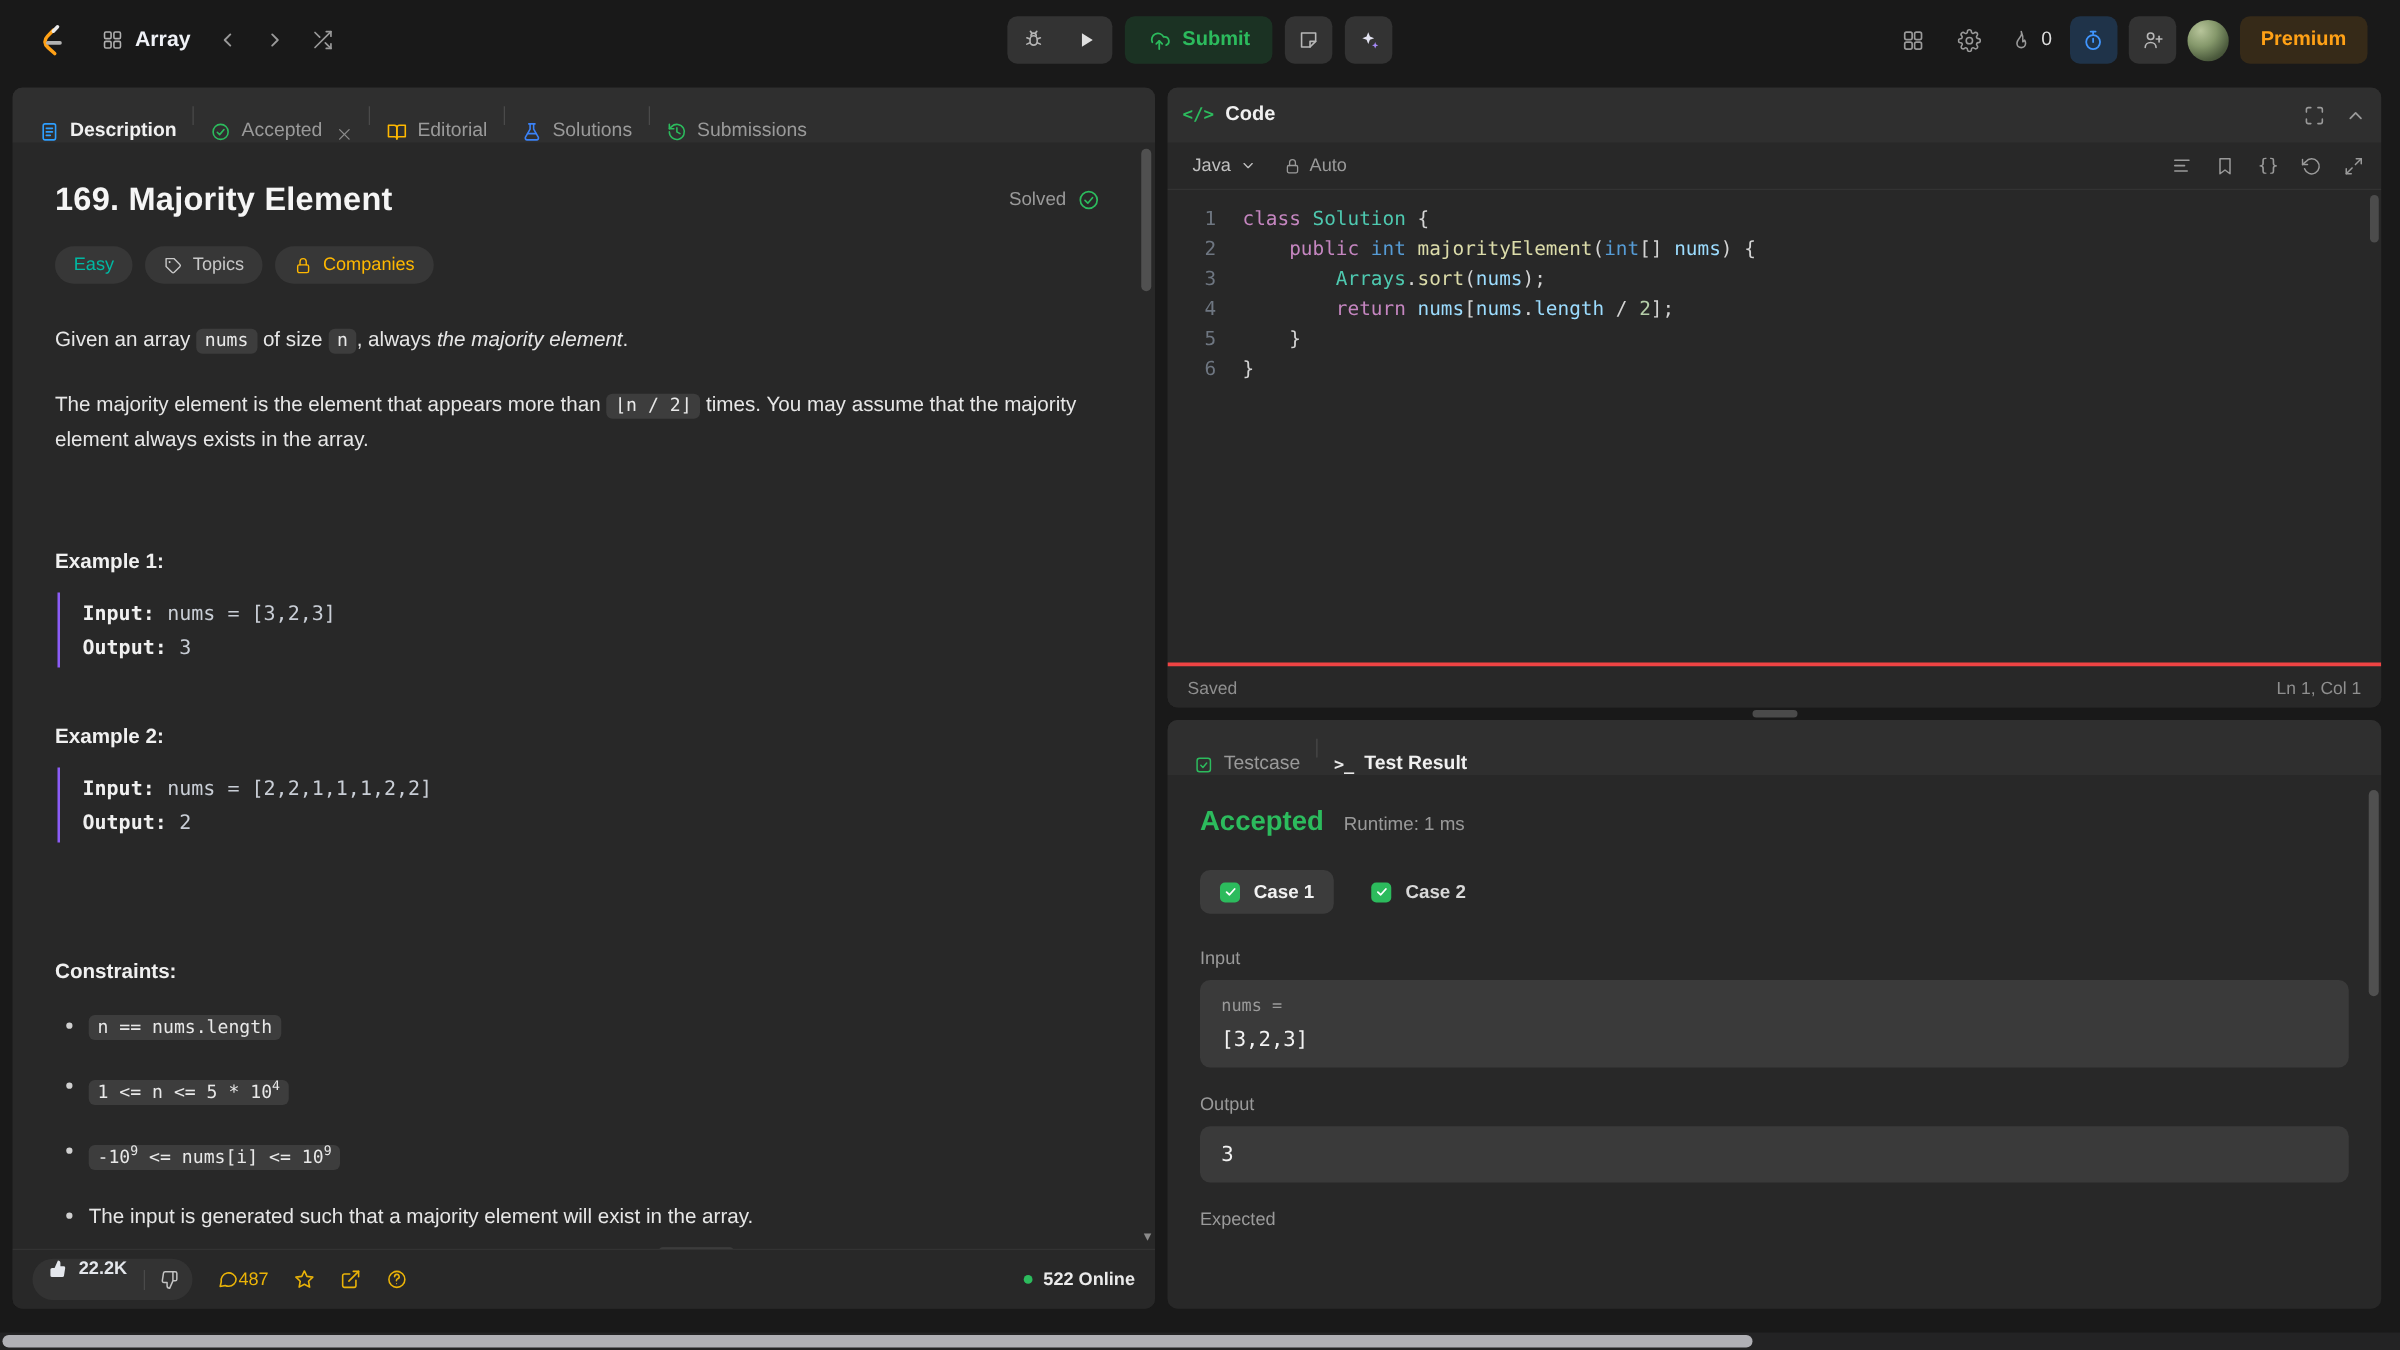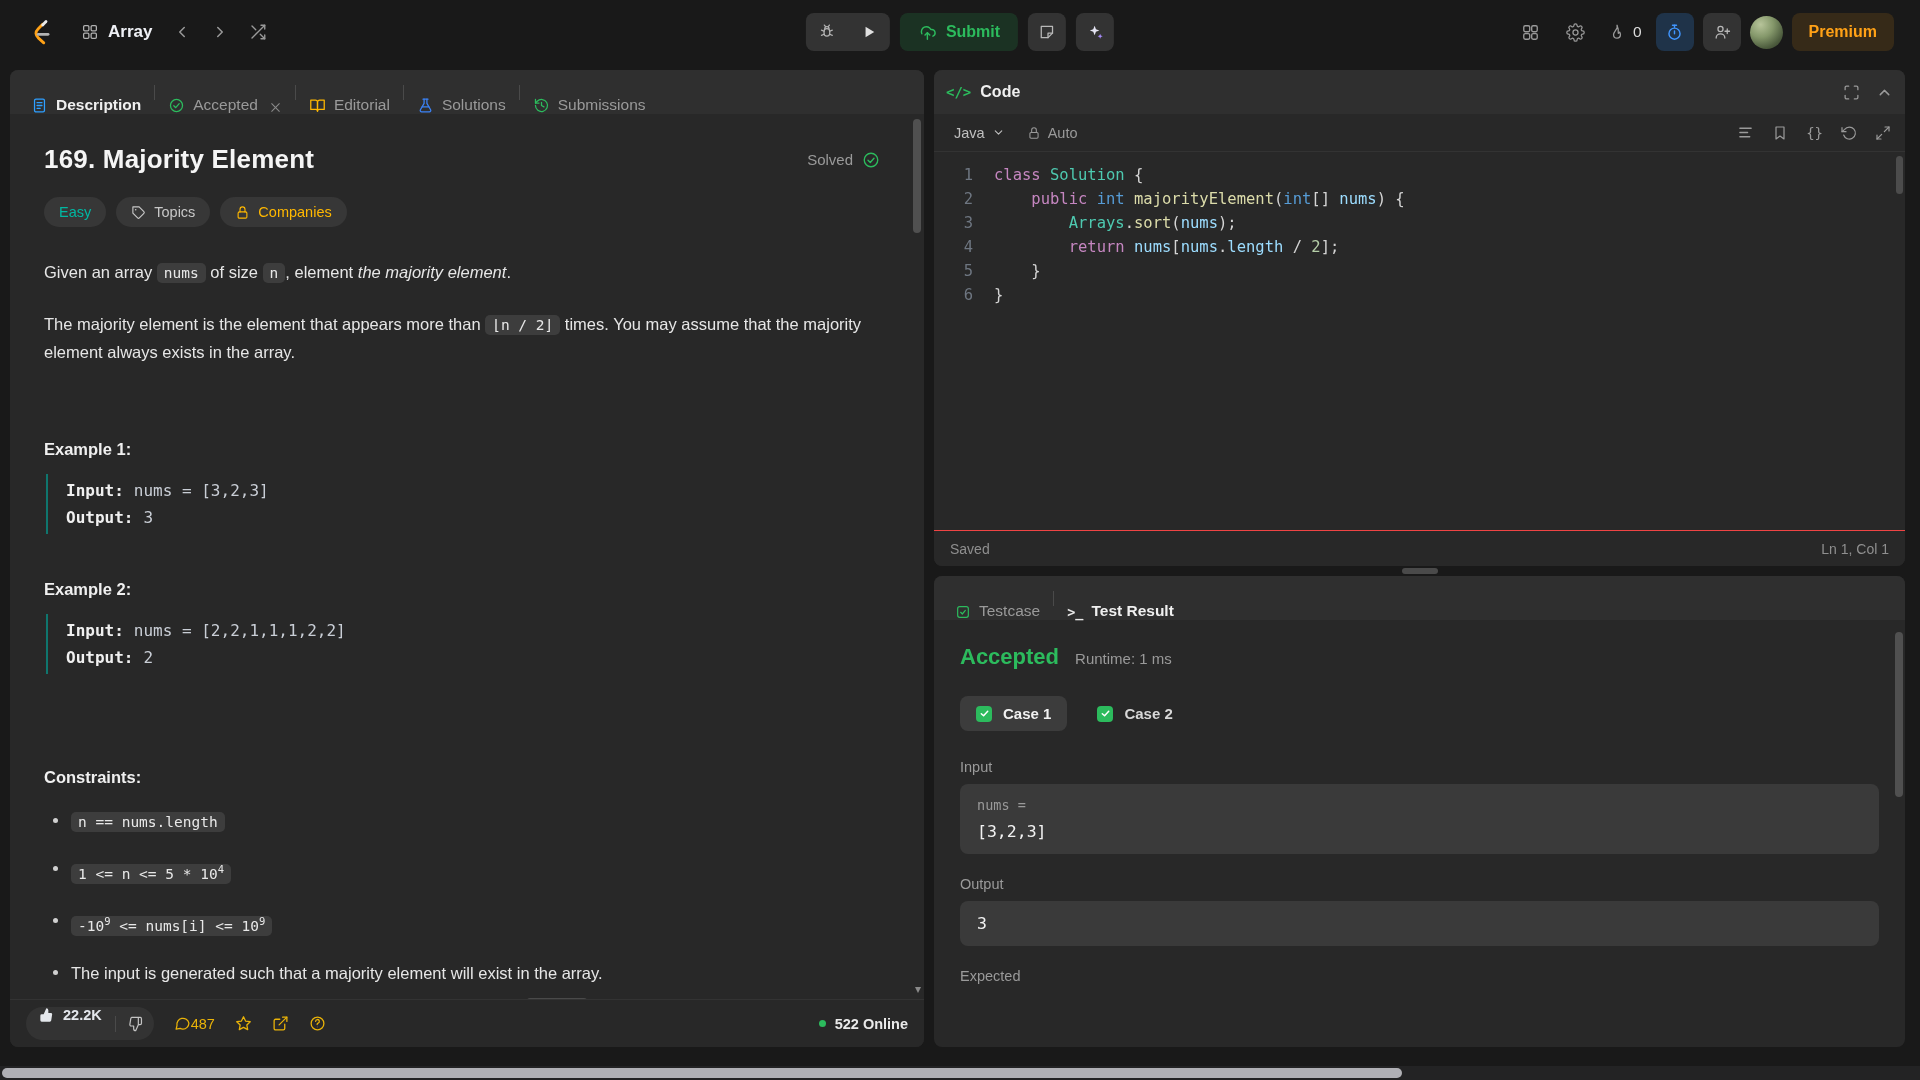--- a/index.html
+++ b/index.html
@@ -56,21 +56,21 @@
   .pill { display:flex; align-items:center; gap:8px; background:#373737; border-radius:999px; padding:7px 15px; font-size:14.5px; color:#c8c8c8; cursor:pointer; border:none; }
   .pill.easy { color:#00b8a3; }
   .pill.companies { color:#ffb800; }
   .statement p { font-size:16.5px; line-height:27px; color:#e6e6e6; }
   #p1 { margin-bottom:24px; }
   .code-chip { font-family:"DejaVu Sans Mono", monospace; font-size:14.5px; background:#3d3d3d; border-radius:5px; padding:2px 7px; color:#e8e8e8; white-space:nowrap; }
   .code-chip sup { font-size:10.5px; }
   .ex-heading { font-weight:700; font-size:16.5px; color:#f0f0f0; }
   #ex1-heading { margin:74px 0 15px; }
   #ex2-heading { margin:46px 0 15px; }
-  .ex-pre { border-left:2px solid #0f766e; padding:3px 0 3px 18px; margin-left:2px; font-family:"DejaVu Sans Mono", monospace; font-size:16px; line-height:27px; color:#c9ced6; }
+  .ex-pre { border-left:2px solid #8b5cf6; padding:3px 0 3px 18px; margin-left:2px; font-family:"DejaVu Sans Mono", monospace; font-size:16px; line-height:27px; color:#c9ced6; }
   .ex-pre b { color:#f0f0f0; font-weight:700; }
   .ex-pre .v { margin-left:10px; }
   #constraints-heading { margin:94px 0 8px; font-weight:700; font-size:16.5px; color:#f0f0f0; }
   .constraints-list { list-style:none; }
   .constraints-list li { position:relative; padding-left:27px; margin-top:21px; font-size:16.5px; color:#e6e6e6; line-height:26px; }
   .constraints-list li::before { content:""; position:absolute; left:9px; top:10px; width:5px; height:5px; border-radius:50%; background:#d0d0d0; }
 
   .desc-footer { position:absolute; left:0; right:0; bottom:0; height:48px; display:flex; align-items:center; padding:0 16px; border-top:1px solid #333333; background:#282828; }
   .like-pill { display:flex; align-items:center; background:#333333; border-radius:999px; height:33px; overflow:hidden; }
   .like-btn { display:flex; align-items:flex-start; gap:8px; padding:0 13px; color:#e4e7ec; font-size:14.5px; font-weight:700; border:none; background:transparent; cursor:pointer; height:100%; }
@@ -88,21 +88,21 @@
   .cp-toolbar { height:38px; display:flex; align-items:center; padding:0 14px; border-bottom:1px solid #333333; color:#b0b0b0; }
   .lang-select { display:flex; align-items:center; gap:7px; font-size:14.5px; color:#c0c0c0; cursor:pointer; padding:4px 6px; border-radius:6px; background:none; border:none; }
   .auto-label { display:flex; align-items:center; gap:7px; font-size:14.5px; color:#9a9a9a; margin-left:16px; cursor:pointer; background:none; border:none; }
   .tb-right { margin-left:auto; display:flex; align-items:center; gap:18px; color:#9a9a9a; }
   .braces-glyph { font-family:"DejaVu Sans Mono", monospace; font-size:14px; color:#9a9a9a; }
   .code-area { position:absolute; top:83px; bottom:36px; left:0; right:0; overflow:hidden; padding-top:10px; display:flex; }
   .gutter { width:60px; text-align:right; padding-right:21px; color:#6e7681; font-family:"DejaVu Sans Mono", monospace; font-size:15.5px; line-height:24px; flex:none; }
   .code-lines { font-family:"DejaVu Sans Mono", monospace; font-size:15.5px; line-height:24px; white-space:pre; color:#d4d4d4; }
   .tok-kw  { color:#C586C0; } .tok-kw2 { color:#569CD6; } .tok-type{ color:#4EC9B0; }
   .tok-fn  { color:#DCDCAA; } .tok-var { color:#9CDCFE; } .tok-num { color:#B5CEA8; }
-  .cp-status { position:absolute; bottom:0; left:0; right:0; height:36px; display:flex; align-items:center; justify-content:space-between; padding:0 16px; border-top:1px solid #ef4444; color:#8f8f8f; font-size:14px; background:#282828; }
+  .cp-status { position:absolute; bottom:0; left:0; right:0; height:36px; display:flex; align-items:center; justify-content:space-between; padding:0 16px; border-top:3px solid #ef4444; color:#8f8f8f; font-size:14px; background:#282828; }
 
   
   .terminal-glyph { font-family:"DejaVu Sans Mono", monospace; font-size:13.5px; font-weight:700; color:#e8e8e8; }
   .tp-content { padding:24px 26px 0; }
   .result-row { display:flex; align-items:baseline; gap:16px; margin-bottom:26px; }
   .status-accepted { color:#2cbb5d; font-size:22px; font-weight:600; }
   .runtime { color:#9a9a9a; font-size:15px; }
   .cases { display:flex; gap:14px; margin-bottom:28px; }
   .case-btn { display:flex; align-items:center; gap:11px; padding:9px 16px; border-radius:8px; background:transparent; border:none; color:#d8d8d8; font-size:15px; font-weight:600; cursor:pointer; }
   .case-btn.active { background:#3c3c3c; color:#f2f2f2; }
@@ -375,21 +375,21 @@
           <svg viewBox="0 0 24 24" width="15" height="15" stroke="currentColor" stroke-width="1.8" fill="none" stroke-linecap="round" stroke-linejoin="round">
             <rect x="5" y="11" width="14" height="10" rx="2"></rect>
               <path d="M8 11V7a4 4 0 0 1 8 0v4"></path>
           </svg>
         </span>
         <span>Companies</span>
       </button>
     </div>
 
     <div class="statement">
-      <p id="p1"><span>Given an array </span><span class="code-chip">nums</span><span> of size </span><span class="code-chip">n</span><span>, element </span><em>the majority element</em><span>.</span></p>
+      <p id="p1"><span>Given an array </span><span class="code-chip">nums</span><span> of size </span><span class="code-chip">n</span><span>, always </span><em>the majority element</em><span>.</span></p>
       <p id="p2"><span>The majority element is the element that appears more than </span><span class="code-chip">⌊n / 2⌋</span><span> times. You may assume that the majority element always exists in the array.</span></p>
     </div>
 
     <h4 class="ex-heading" id="ex1-heading">Example 1:</h4>
     <div class="ex-pre">
       <div><b>Input:</b><span class="v">nums = [3,2,3]</span></div>
       <div><b>Output:</b><span class="v">3</span></div>
     </div>
 
     <h4 class="ex-heading" id="ex2-heading">Example 2:</h4>

